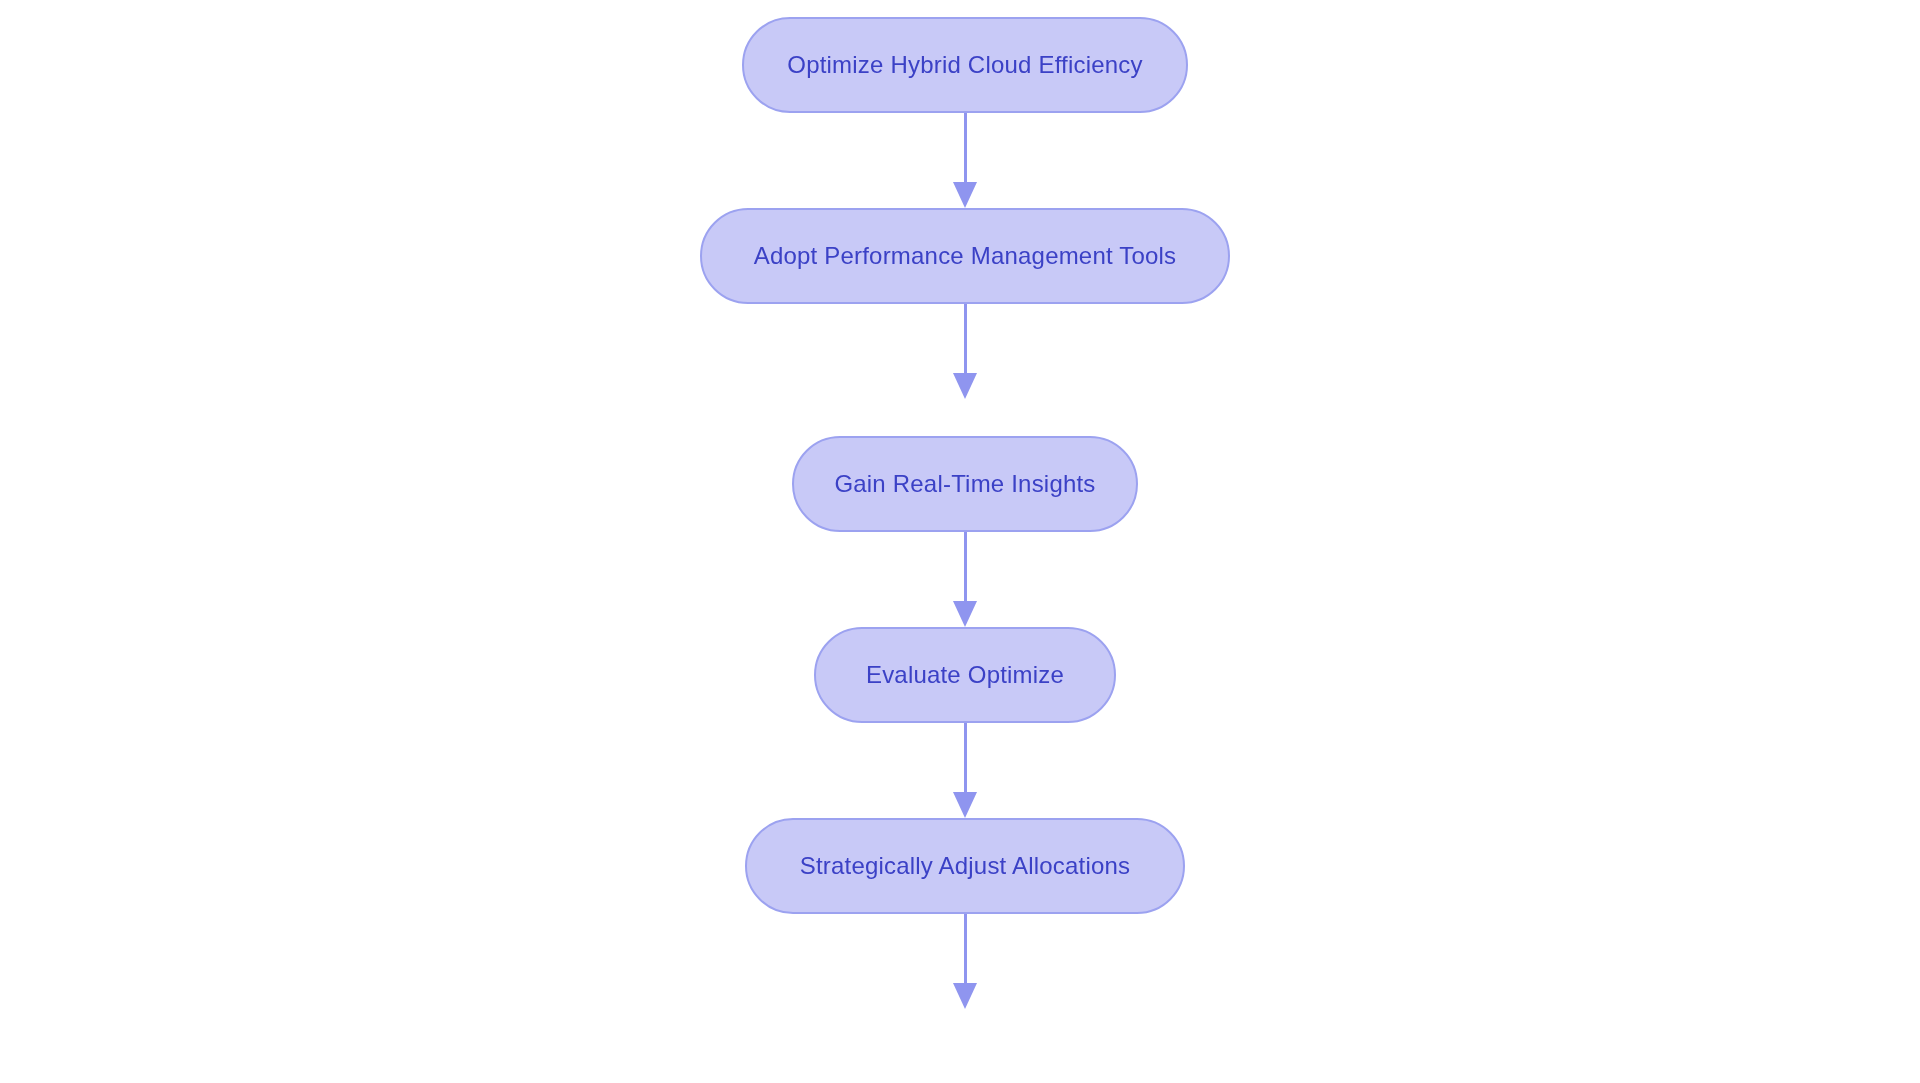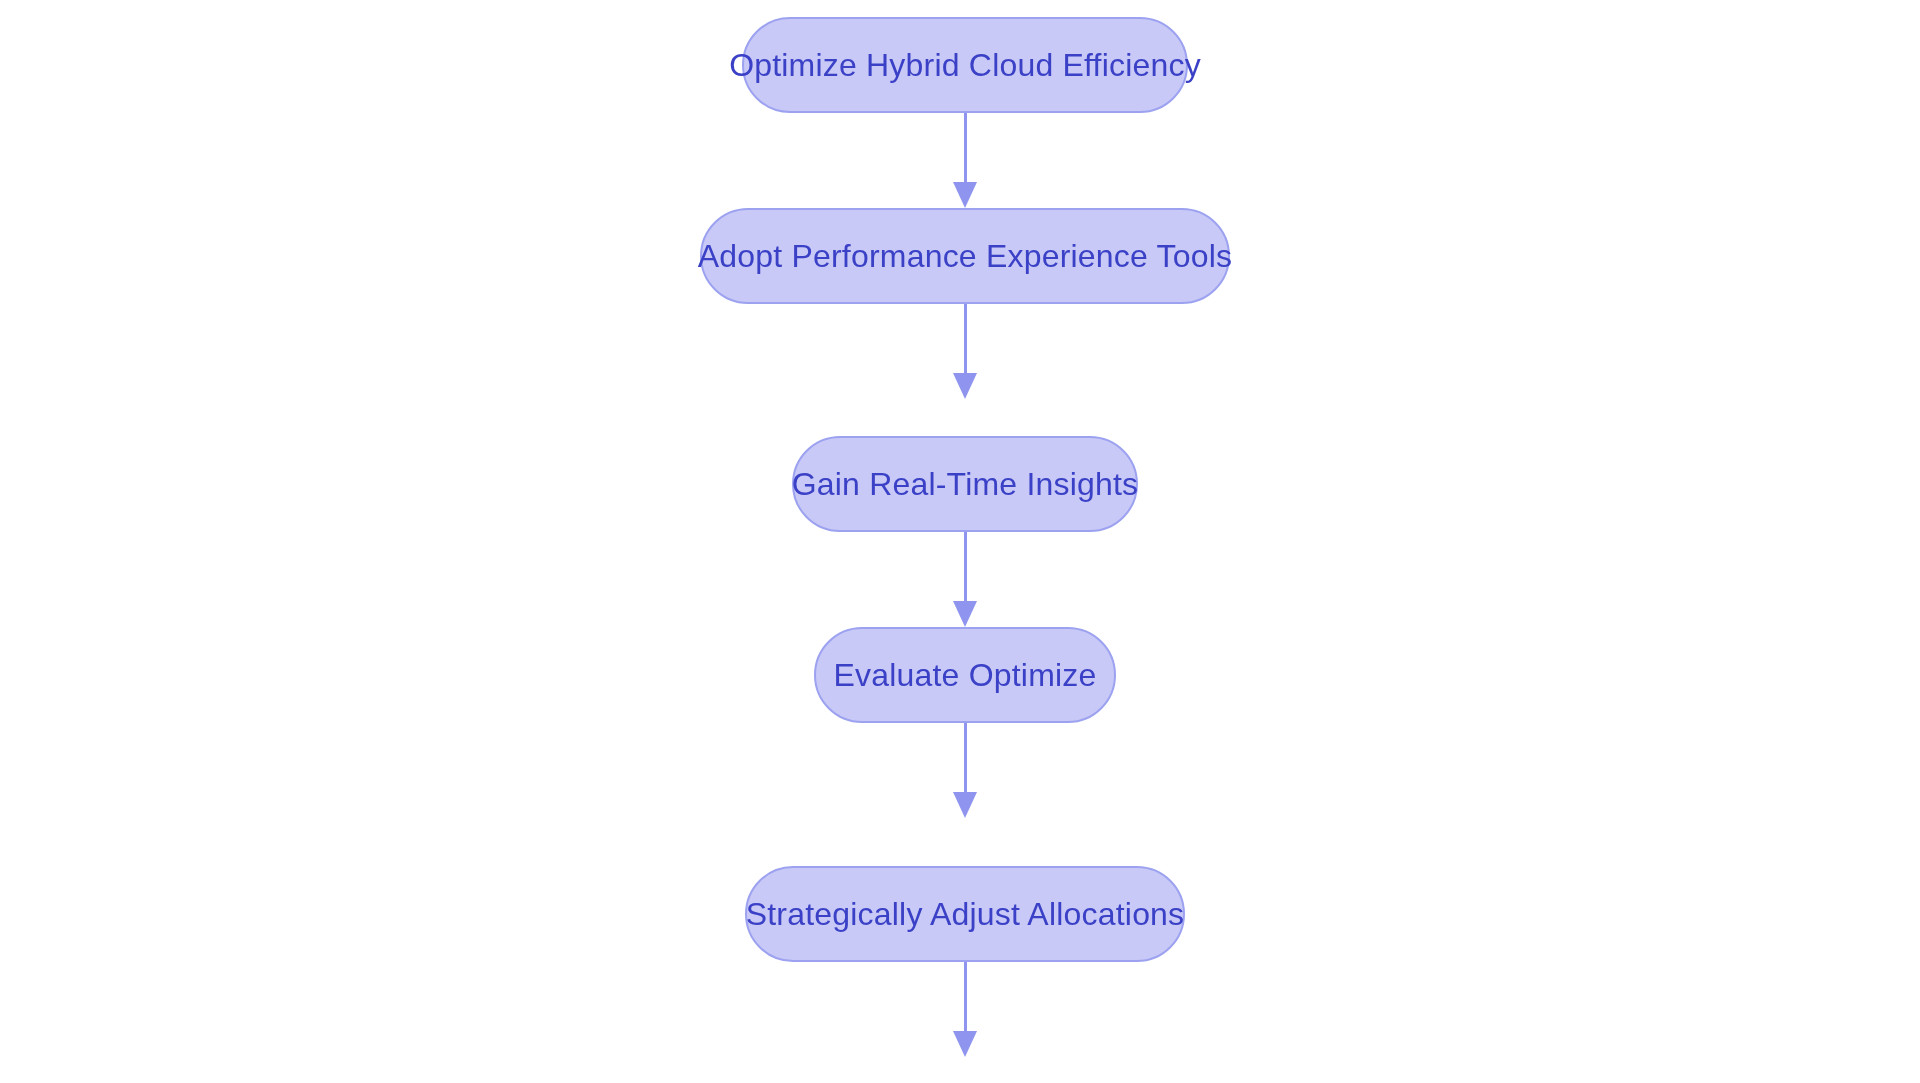--- a/index.html
+++ b/index.html
@@ -24,34 +24,34 @@
     flex-direction: column;
     align-items: center;
   }
   .node {
     box-sizing: border-box;
     height: 96px;
     border-radius: 48px;
     background: #c8c9f7;
     border: 2px solid #9ca2f0;
     color: #3b41c6;
-    font-size: 32px;
+    font-size: 24px;
     font-weight: 400;
     letter-spacing: 0.2px;
     display: flex;
     align-items: center;
     justify-content: center;
     white-space: nowrap;
     text-align: center;
   }
   .n1 { width: 446px; }
   .n2 { width: 530px; }
   .n3 { width: 346px; margin-top: 37px; }
   .n4 { width: 302px; }
-  .n5 { width: 440px; margin-top: 48px; }
+  .n5 { width: 440px; }
   .n6 { width: 368px; }
   .arrow {
     height: 95px;
     display: flex;
     flex-direction: column;
     align-items: center;
   }
   .arrow .shaft {
     width: 3px;
     flex: 1 1 auto;
@@ -74,21 +74,21 @@
     <div class="node n1">
       <span>Optimize Hybrid Cloud Efficiency</span>
     </div>
 
     <div class="arrow">
       <div class="shaft"></div>
       <div class="head"></div>
     </div>
 
     <div class="node n2">
-      <span>Adopt Performance Experience Tools</span>
+      <span>Adopt Performance Management Tools</span>
     </div>
 
     <div class="arrow">
       <div class="shaft"></div>
       <div class="head"></div>
     </div>
 
     <div class="node n3">
       <span>Gain Real-Time Insights</span>
     </div>

